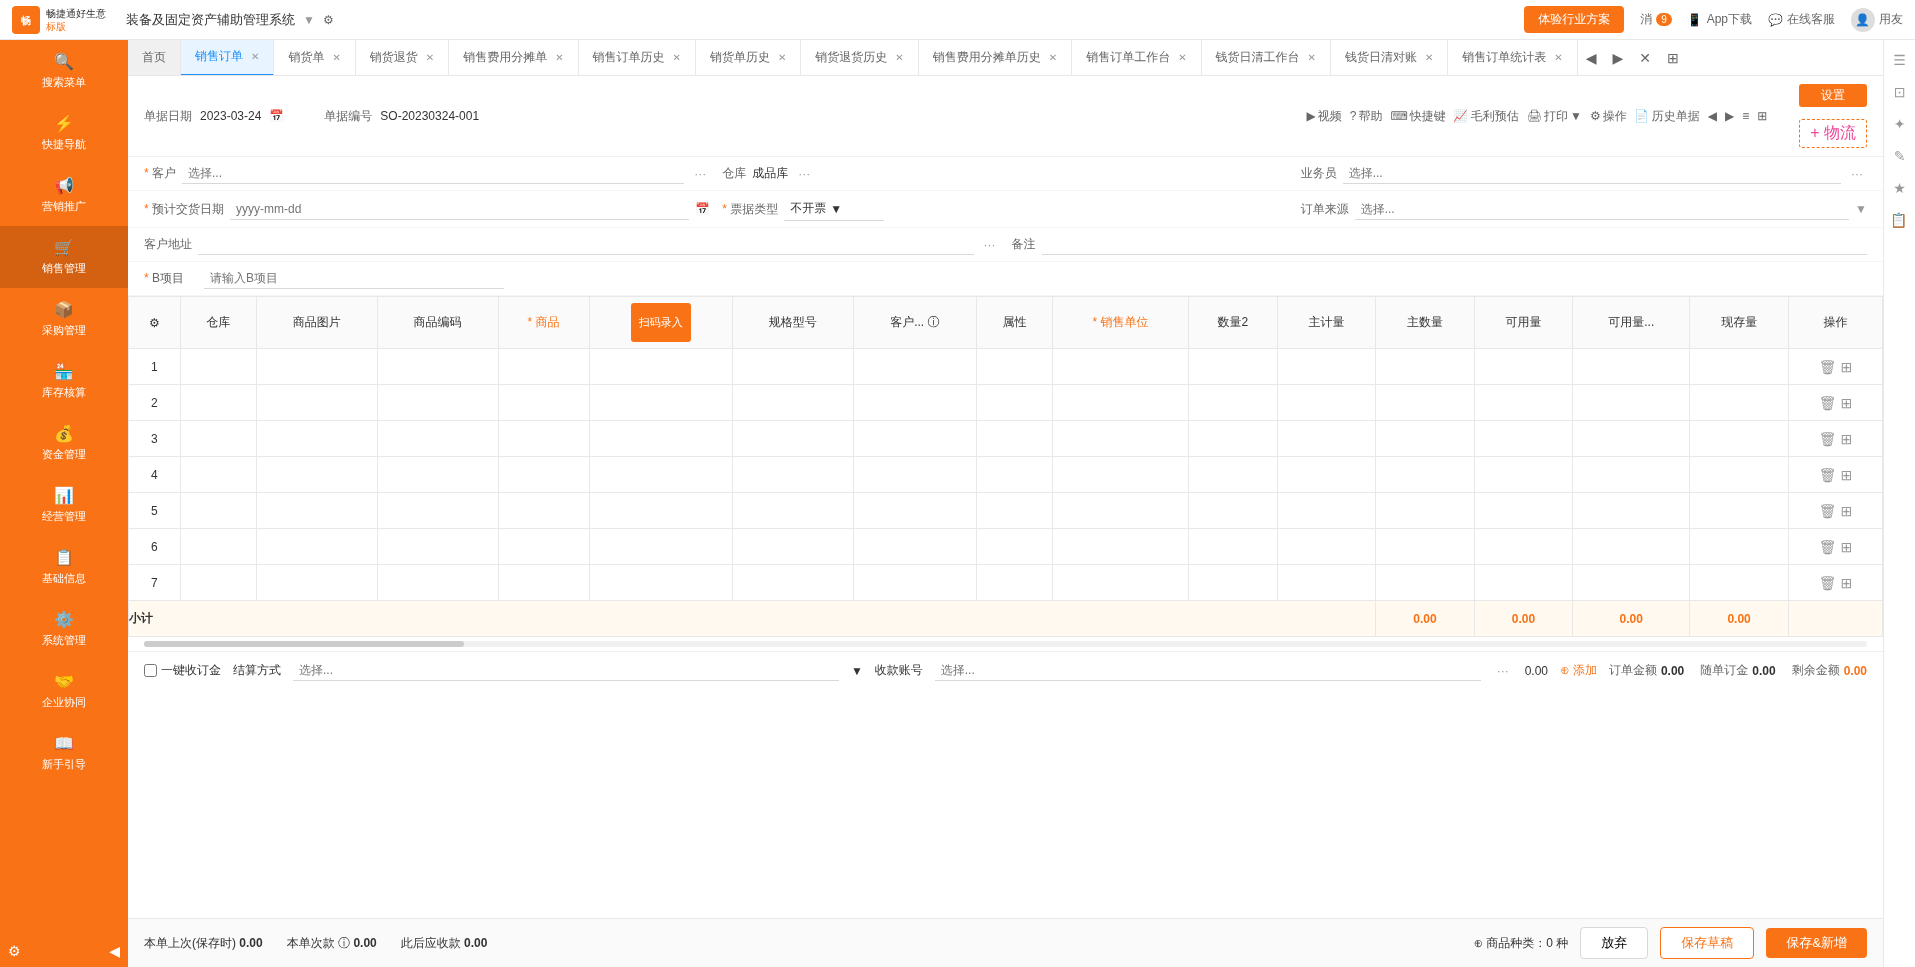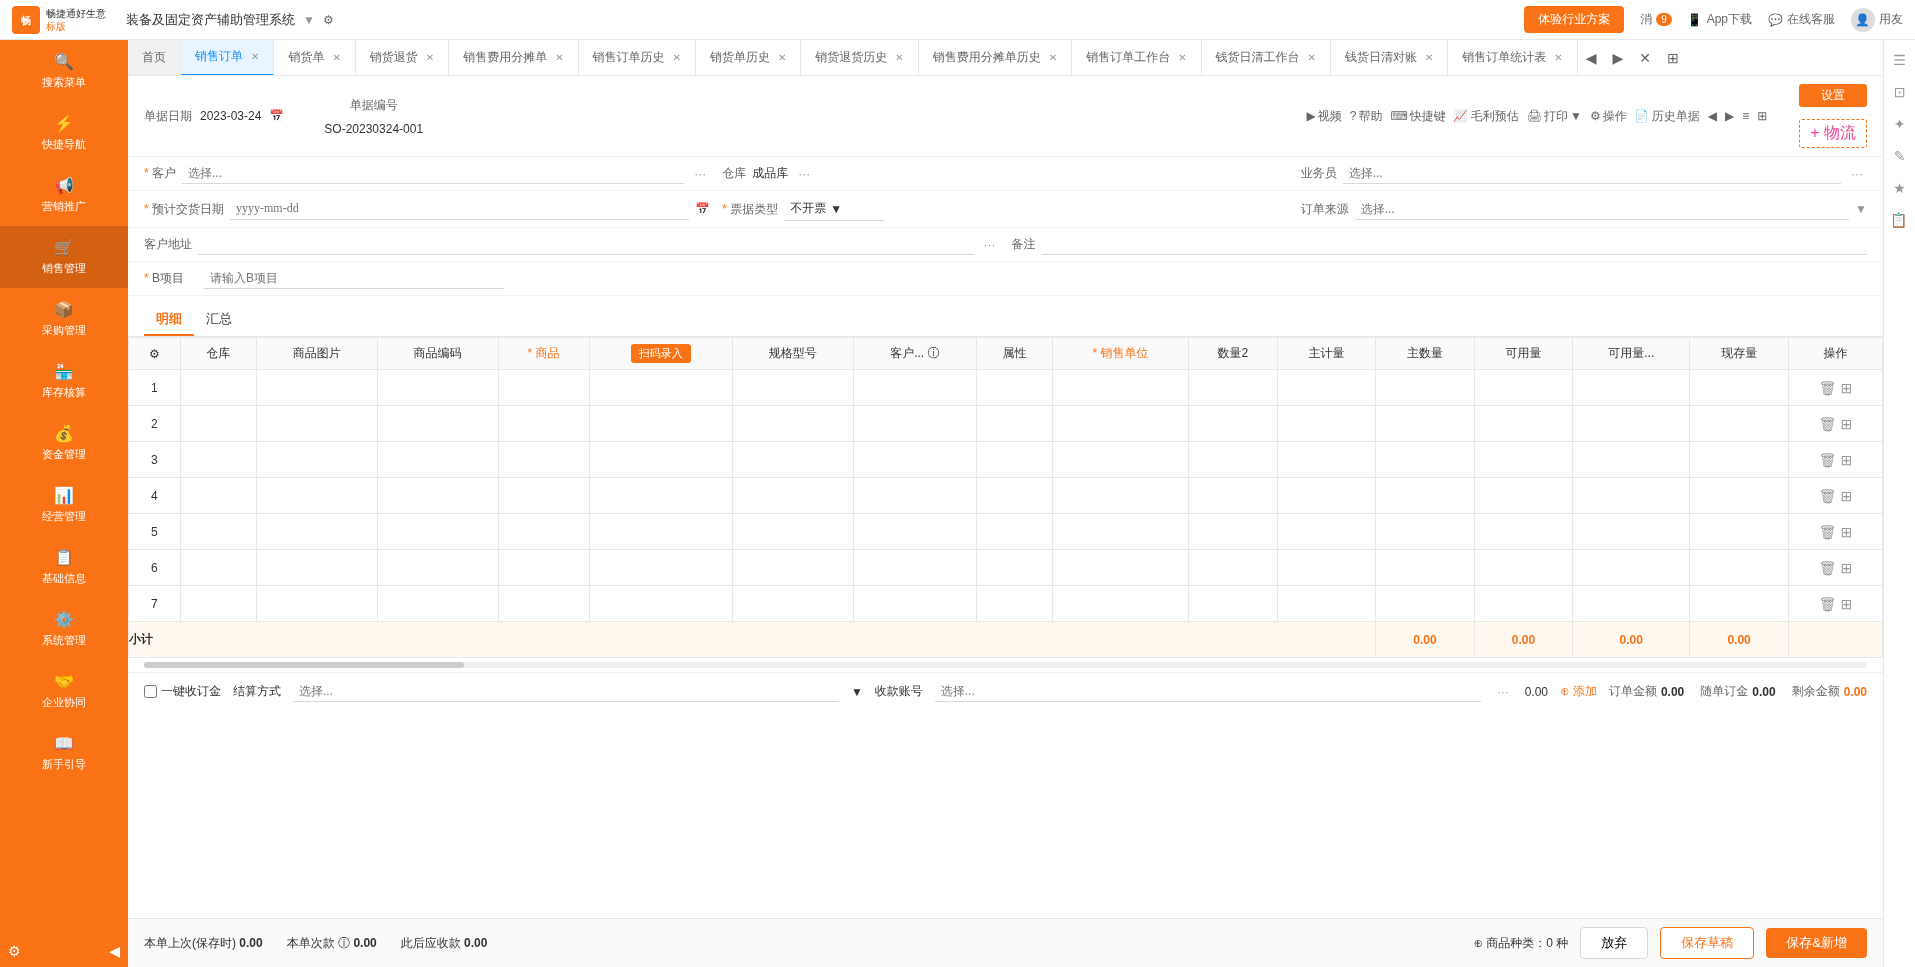--- a/index.html
+++ b/index.html
@@ -49,21 +49,21 @@
     
     .detail-tabs { display: flex; padding: 8px 16px 0; border-bottom: 1px solid #e8e8e8; }
     .detail-tab { padding: 6px 12px; cursor: pointer; font-size: 13px; border-bottom: 2px solid transparent; }
     .detail-tab.active { color: #f97316; border-bottom-color: #f97316; font-weight: bold; }
 
     
     .data-table { width: 100%; border-collapse: collapse; font-size: 12px; }
     .data-table th { background: #fafafa; border: 1px solid #e8e8e8; padding: 6px 8px; text-align: center; white-space: nowrap; color: #333; font-weight: normal; }
     .data-table td { border: 1px solid #e8e8e8; padding: 6px 8px; text-align: center; color: #333; height: 36px; }
     .row-num { color: #999; }
-    .scan-btn { background: #f97316; color: white; border: none; padding: 2px 8px; border-radius: 3px; cursor: pointer; font-size: 11px; text-align: center; }
+    .scan-btn { background: #f97316; color: white; border: none; padding: 12px 8px; border-radius: 3px; cursor: pointer; font-size: 11px; text-align: center; }
     .table-action { display: flex; gap: 4px; justify-content: center; }
     .action-btn { background: none; border: none; cursor: pointer; color: #999; font-size: 14px; }
 
     
     .summary-row td { background: #fff9f0; font-weight: bold; color: #f97316; }
     .amount-row { display: flex; gap: 16px; }
     .amount-item { display: flex; align-items: center; gap: 4px; }
     .amount-label { color: #666; }
     .amount-value { color: #333; font-weight: bold; }
 
@@ -258,21 +258,21 @@
       </div>
 
       <div class="page-content">
 
         <div class="form-header">
           <div style="display:flex; align-items:center; gap:8px;">
             <span class="form-label">单据日期</span>
             <span style="color:#333; font-weight:500;">2023-03-24</span>
             <span style="color:#999; cursor:pointer;">📅</span>
           </div>
-          <div style="display:flex; align-items:center; gap:8px; margin-left:24px;flex-direction:column;">
+          <div style="display:flex; align-items:center; gap:8px; margin-left:24px;">
             <span class="form-label">单据编号</span>
             <span style="color:#333;">SO-20230324-001</span>
           </div>
           <div class="header-actions" style="margin-left:auto;">
             <span>
                 <span>▶</span> 
                 <span>视频</span>
               </span>
             <span>
                 <span>?</span> 
@@ -308,21 +308,21 @@
           <div class="form-field" style="flex:2;">
             <span class="form-label">业务员</span>
             <input class="form-input" type="text" placeholder="选择..." style="">
             <span class="dots-btn">···</span>
           </div>
         </div>
 
         <div class="form-field-row">
           <div class="form-field" style="flex:2;">
             <span class="form-label required">预计交货日期</span>
-            <input class="form-input" type="text" placeholder="yyyy-mm-dd" style="color: #701a75; font-family: Liberation Serif, serif;">
+            <input class="form-input" type="text" placeholder="yyyy-mm-dd" style="color: #701a75;">
             <span style="color:#999; cursor:pointer;">📅</span>
           </div>
           <div class="form-field" style="flex:2;">
             <span class="form-label required">票据类型</span>
             <div class="form-select-display">
               <span>不开票</span>
               <span>▼</span>
             </div>
           </div>
           <div class="form-field" style="flex:2;">
@@ -345,28 +345,20 @@
         </div>
 
         <div class="form-field-row">
           <div class="form-field" style="flex:2;gap:20px;">
             <span class="form-label required">B项目</span>
             <input class="form-input" type="text" placeholder="请输入B项目" style="flex: 1 1 0%; max-width: 300px;">
           </div>
           <div style="flex:4;"></div>
         </div>
 
-        <div class="detail-tabs">
-          <div class="detail-tab active">
-            <span>明细</span>
-          </div>
-          <div class="detail-tab">
-            <span>汇总</span>
-          </div>
-        </div>
 
         <div class="table-scroll">
           <table class="data-table">
             <thead>
               <tr>
                 <th>⚙</th>
                 <th>仓库</th>
                 <th>商品图片</th>
                 <th>商品编码</th>
                 <th style="color:#f97316;">* 商品</th>

